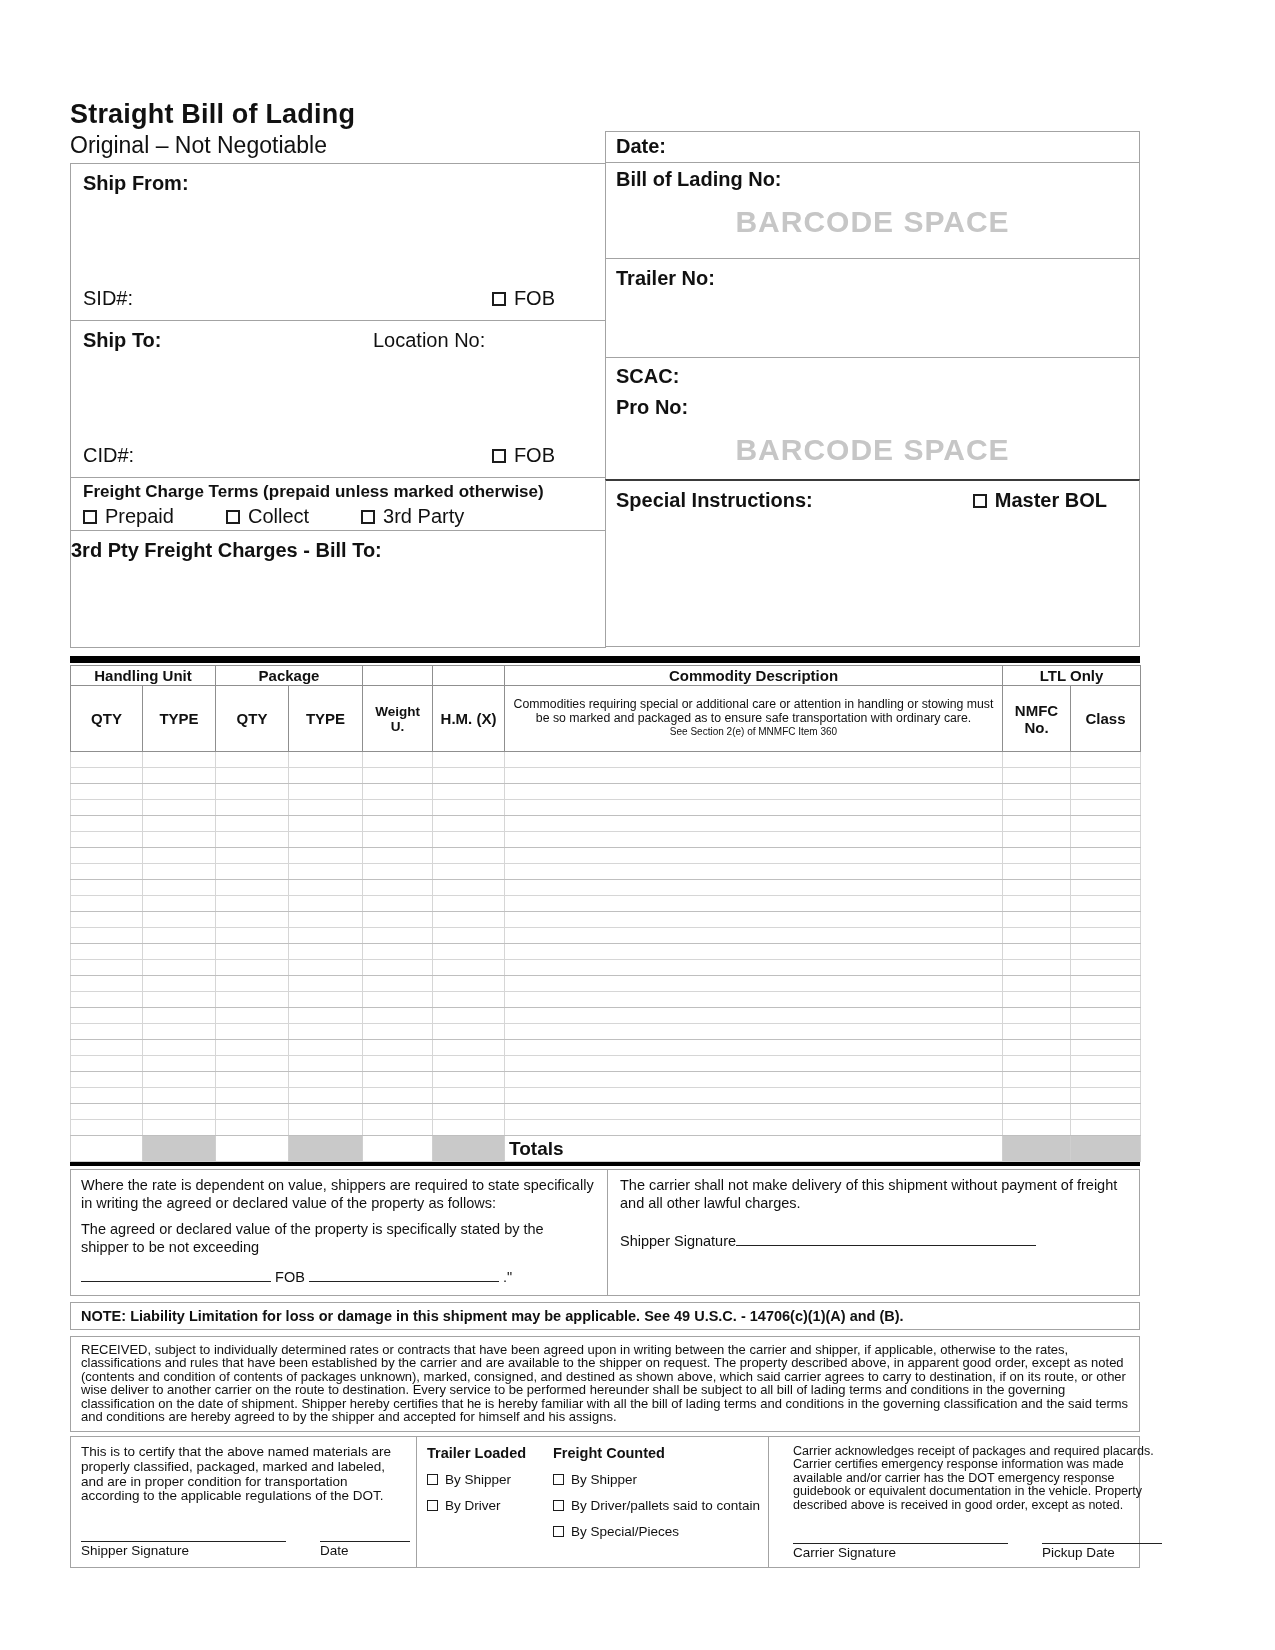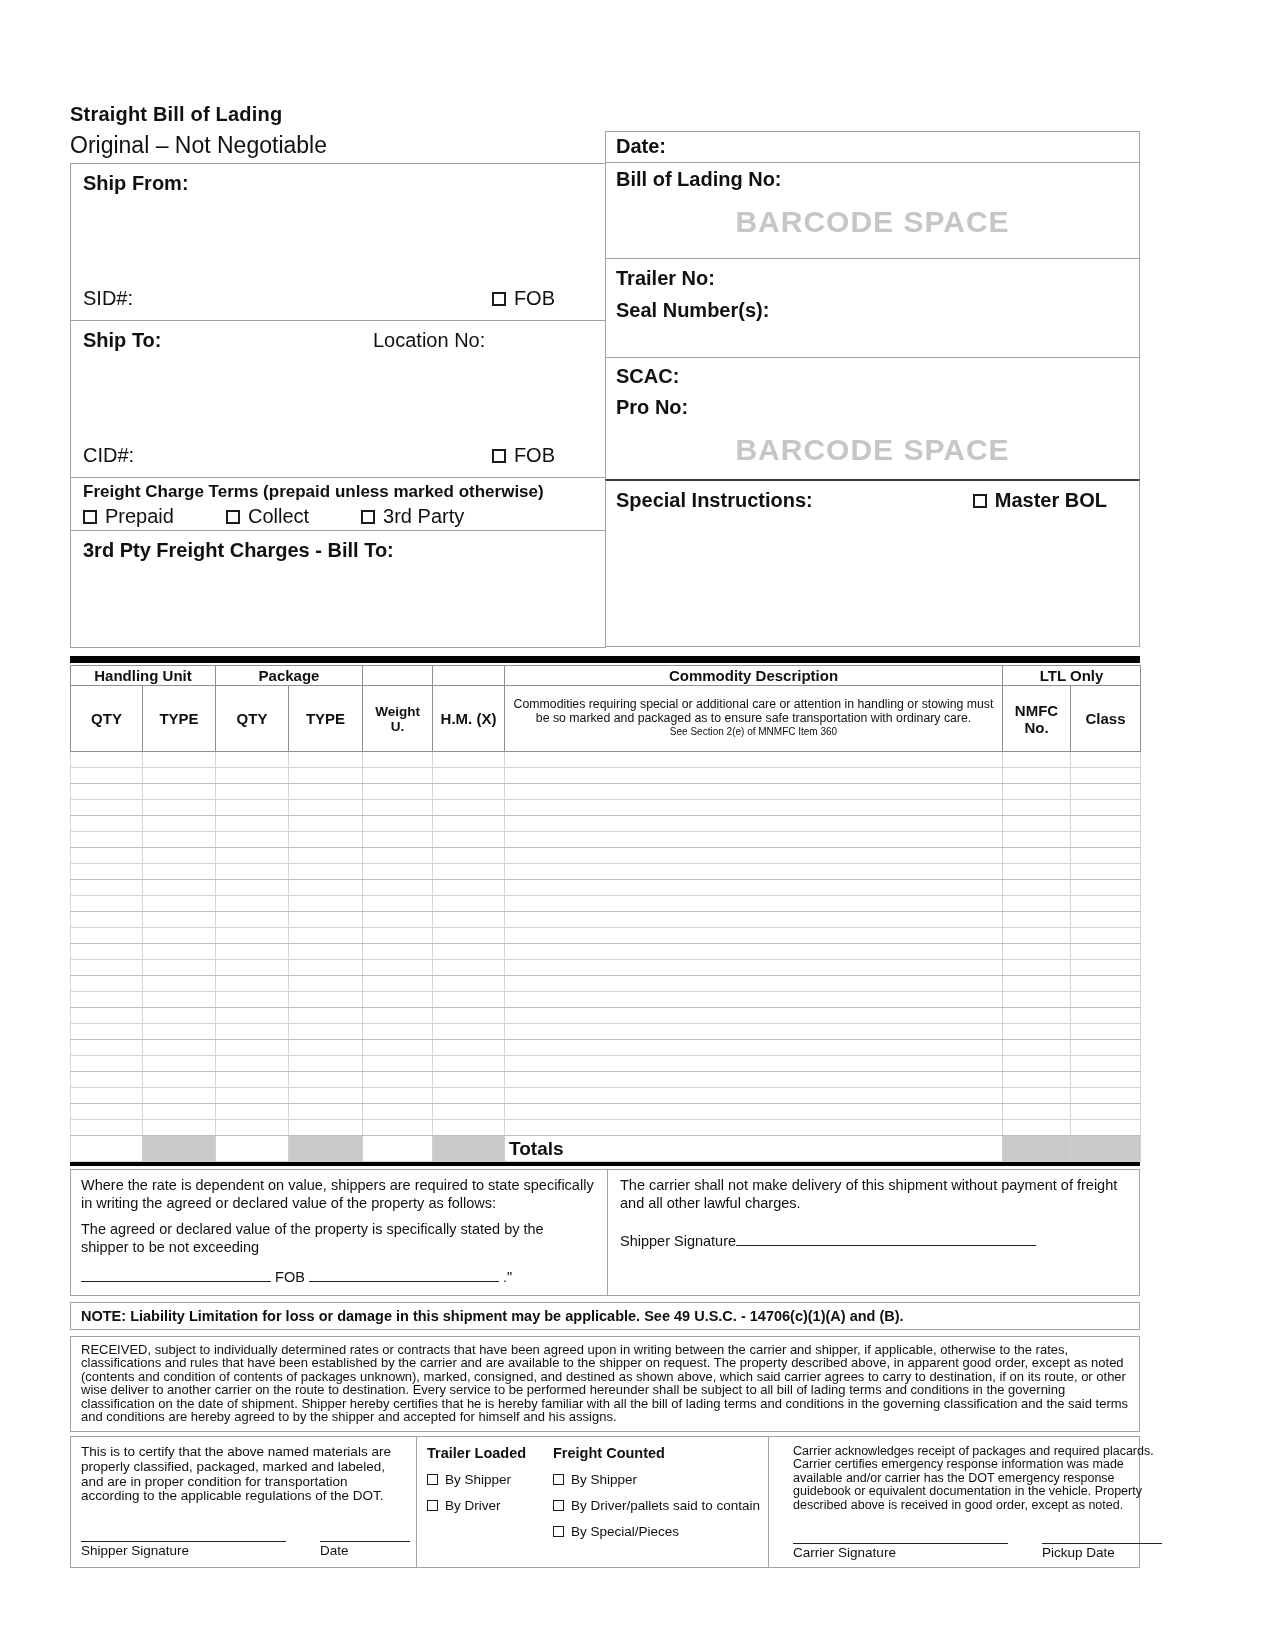--- a/index.html
+++ b/index.html
@@ -1,21 +1,21 @@
 <!DOCTYPE html>
 <html><head>
 <meta charset="utf-8">
 <style>
   * { box-sizing: border-box; margin: 0; padding: 0; }
   html, body { background: #fff; }
   body { width: 1275px; min-height: 1650px; font-family: "Liberation Sans", sans-serif; color: #111; }
   .content { width: 1070px; margin: 0 135px 0 70px; padding-top: 98px; }
 
   
-  .page-title { font-size: 20px; font-weight: bold; line-height: 33px; letter-spacing: .2px; }
+  .page-title { font-size: 27px; font-weight: bold; line-height: 33px; letter-spacing: .2px; }
   .page-subtitle { font-size: 23px; line-height: 28px; }
 
   
   .top-section { display: flex; margin-top: -28px; }
   .col-left  { width: 536px; margin-top: 32px; }
   .col-right { width: 534px; }
   .box { border: 1px solid #a3a3a3; background: #fff; }
   .col-left .box,  .col-right .box { margin-top: -1px; }
   .col-left .box:first-child { margin-top: 0; }
   .col-right .box:first-child { margin-top: 0; }
@@ -37,21 +37,21 @@
   .scac-box .ln { line-height: 31px; }
   .special-box { height: 168px; padding: 8px 10px; border-top: 2px solid #3a3a3a; display: flex; justify-content: space-between; align-items: flex-start; padding-right: 32px; }
 
   .barcode { text-align: center; font-weight: bold; font-size: 30px; letter-spacing: 1px; color: #c6c6c6; }
   .bol-box .barcode { margin-top: 14px; }
   .scac-box .barcode { margin-top: 10px; }
 
   .freight-box { height: 54px; padding: 4px 12px; }
   .freight-title { font-weight: bold; font-size: 17px; line-height: 20px; }
   .freight-opts { display: flex; gap: 52px; margin-top: 3px; font-size: 20px; }
-  .thirdpty-box { height: 118px; padding: 8px 12px; }
+  .thirdpty-box { height: 118px; padding: 8px 0; }
 
   
   .cb { display: inline-block; width: 14px; height: 14px; border: 2px solid #1c1c1c; vertical-align: -1px; margin-right: 8px; background: #fff; }
   .cb-s { display: inline-block; width: 11px; height: 11px; border: 1.5px solid #1c1c1c; vertical-align: -1px; margin-right: 7px; background: #fff; }
 
   
   .thick-bar { height: 7px; background: #000; margin-top: 8px; }
   .thick-bar-bottom { height: 4px; background: #000; }
   table.commodity { width: 1070px; border-collapse: collapse; table-layout: fixed; margin-top: 2px; }
   table.commodity th { border: 1px solid #8f8f8f; font-weight: bold; }
@@ -150,21 +150,20 @@
         <span class="lbl-b">Date:</span>
       </div>
 
       <div class="box bol-box">
         <div class="lbl-b">Bill of Lading No:</div>
         <div class="barcode">BARCODE SPACE</div>
       </div>
 
       <div class="box carrier-box">
         <div class="lbl-b">Trailer No:</div>
-        <div class="lbl-b">Seal Number(s):</div>
       </div>
 
       <div class="box scac-box">
         <div class="lbl-b ln">SCAC:</div>
         <div class="lbl-b ln">Pro No:</div>
         <div class="barcode">BARCODE SPACE</div>
       </div>
 
       <div class="box special-box">
         <span class="lbl-b">Special Instructions:</span>

